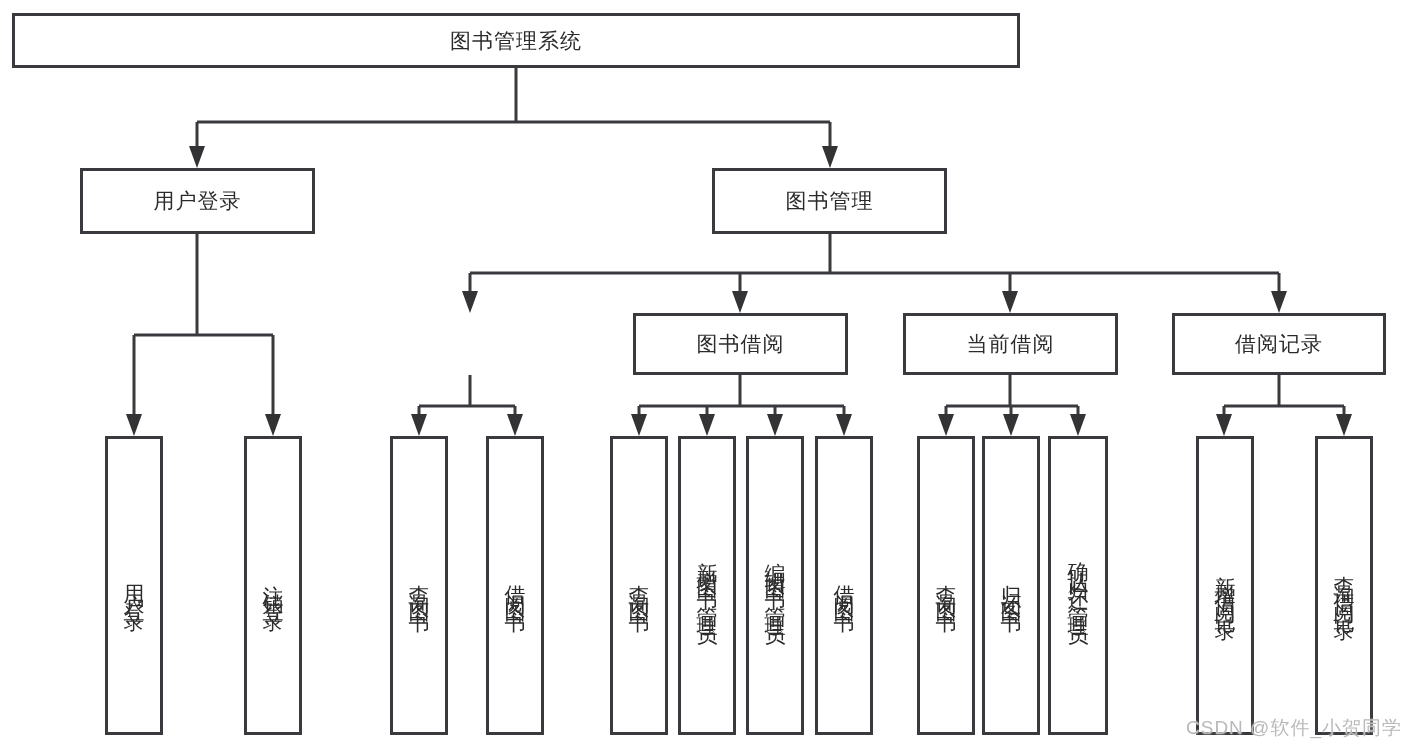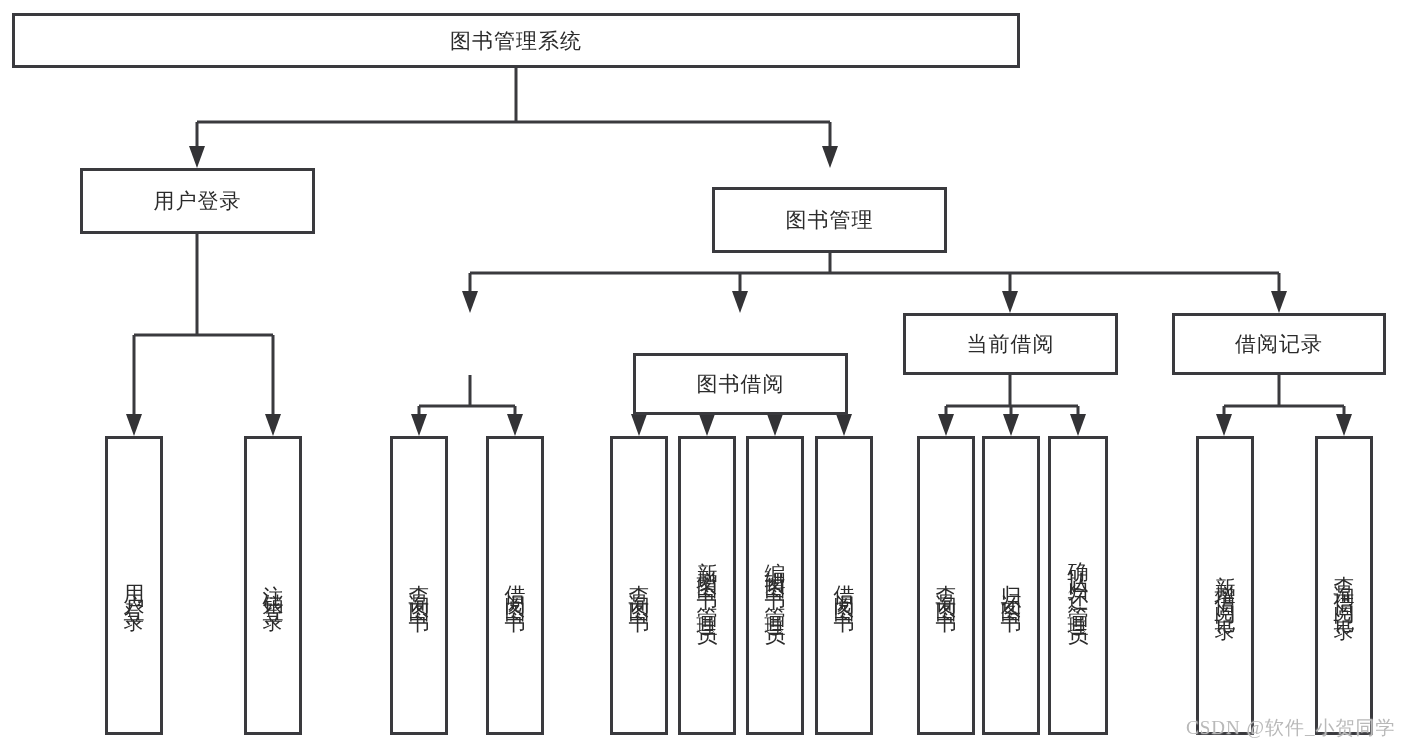--- a/index.html
+++ b/index.html
@@ -1,21 +1,21 @@
 <!DOCTYPE html>
 <html><head>
 <meta charset="utf-8">
 <style>
   html, body { margin: 0; padding: 0; background: #ffffff; }
   #stage {
     position: relative;
     width: 1405px;
     height: 747px;
     background: #ffffff;
-    font-family: Liberation Serif, serif;
+    font-family: Liberation Sans, sans-serif;
     overflow: hidden;
   }
   #connectors {
     position: absolute;
     left: 0; top: 0;
     width: 1405px; height: 747px;
   }
   .hbox {
     position: absolute;
     box-sizing: border-box;
@@ -57,23 +57,23 @@
     font-size: 19px;
     letter-spacing: 1px;
     color: #b9b9b9;
     text-shadow: 0 0 2px #ffffff;
     z-index: 5;
     white-space: nowrap;
   }
   
   #n-root            { left: 12px;   top: 13px;  width: 1008px; height: 55px; }
   #n-user-login      { left: 80px;   top: 168px; width: 235px;  height: 66px; }
-  #n-book-management { left: 712px;  top: 168px; width: 235px;  height: 66px; margin-top: 19px; }
+  #n-book-management { left: 712px;  top: 168px; width: 235px;  height: 66px; }
   #n-new-book        { left: 363px;  top: 313px; width: 215px;  height: 62px; }
-  #n-book-borrowing  { left: 633px;  top: 313px; width: 215px;  height: 62px; margin-top: 40px; }
+  #n-book-borrowing  { left: 633px;  top: 313px; width: 215px;  height: 62px; }
   #n-current-borrow  { left: 903px;  top: 313px; width: 215px;  height: 62px; justify-content: center; }
   #n-borrow-records  { left: 1172px; top: 313px; width: 214px;  height: 62px; }
   
   #l-g1a { left: 105px; }  #l-g1b { left: 244px; }
   #l-g2a { left: 390px; }  #l-g2b { left: 486px; }
   #l-g3a { left: 610px; }  #l-g3b { left: 678px; }  #l-g3c { left: 746px; }  #l-g3d { left: 815px; }
   #l-g4a { left: 917px; }  #l-g4b { left: 982px; }  #l-g4c { left: 1048px; width: 60px; }
   #l-g5a { left: 1196px; } #l-g5b { left: 1315px; }
 </style>
 </head>

